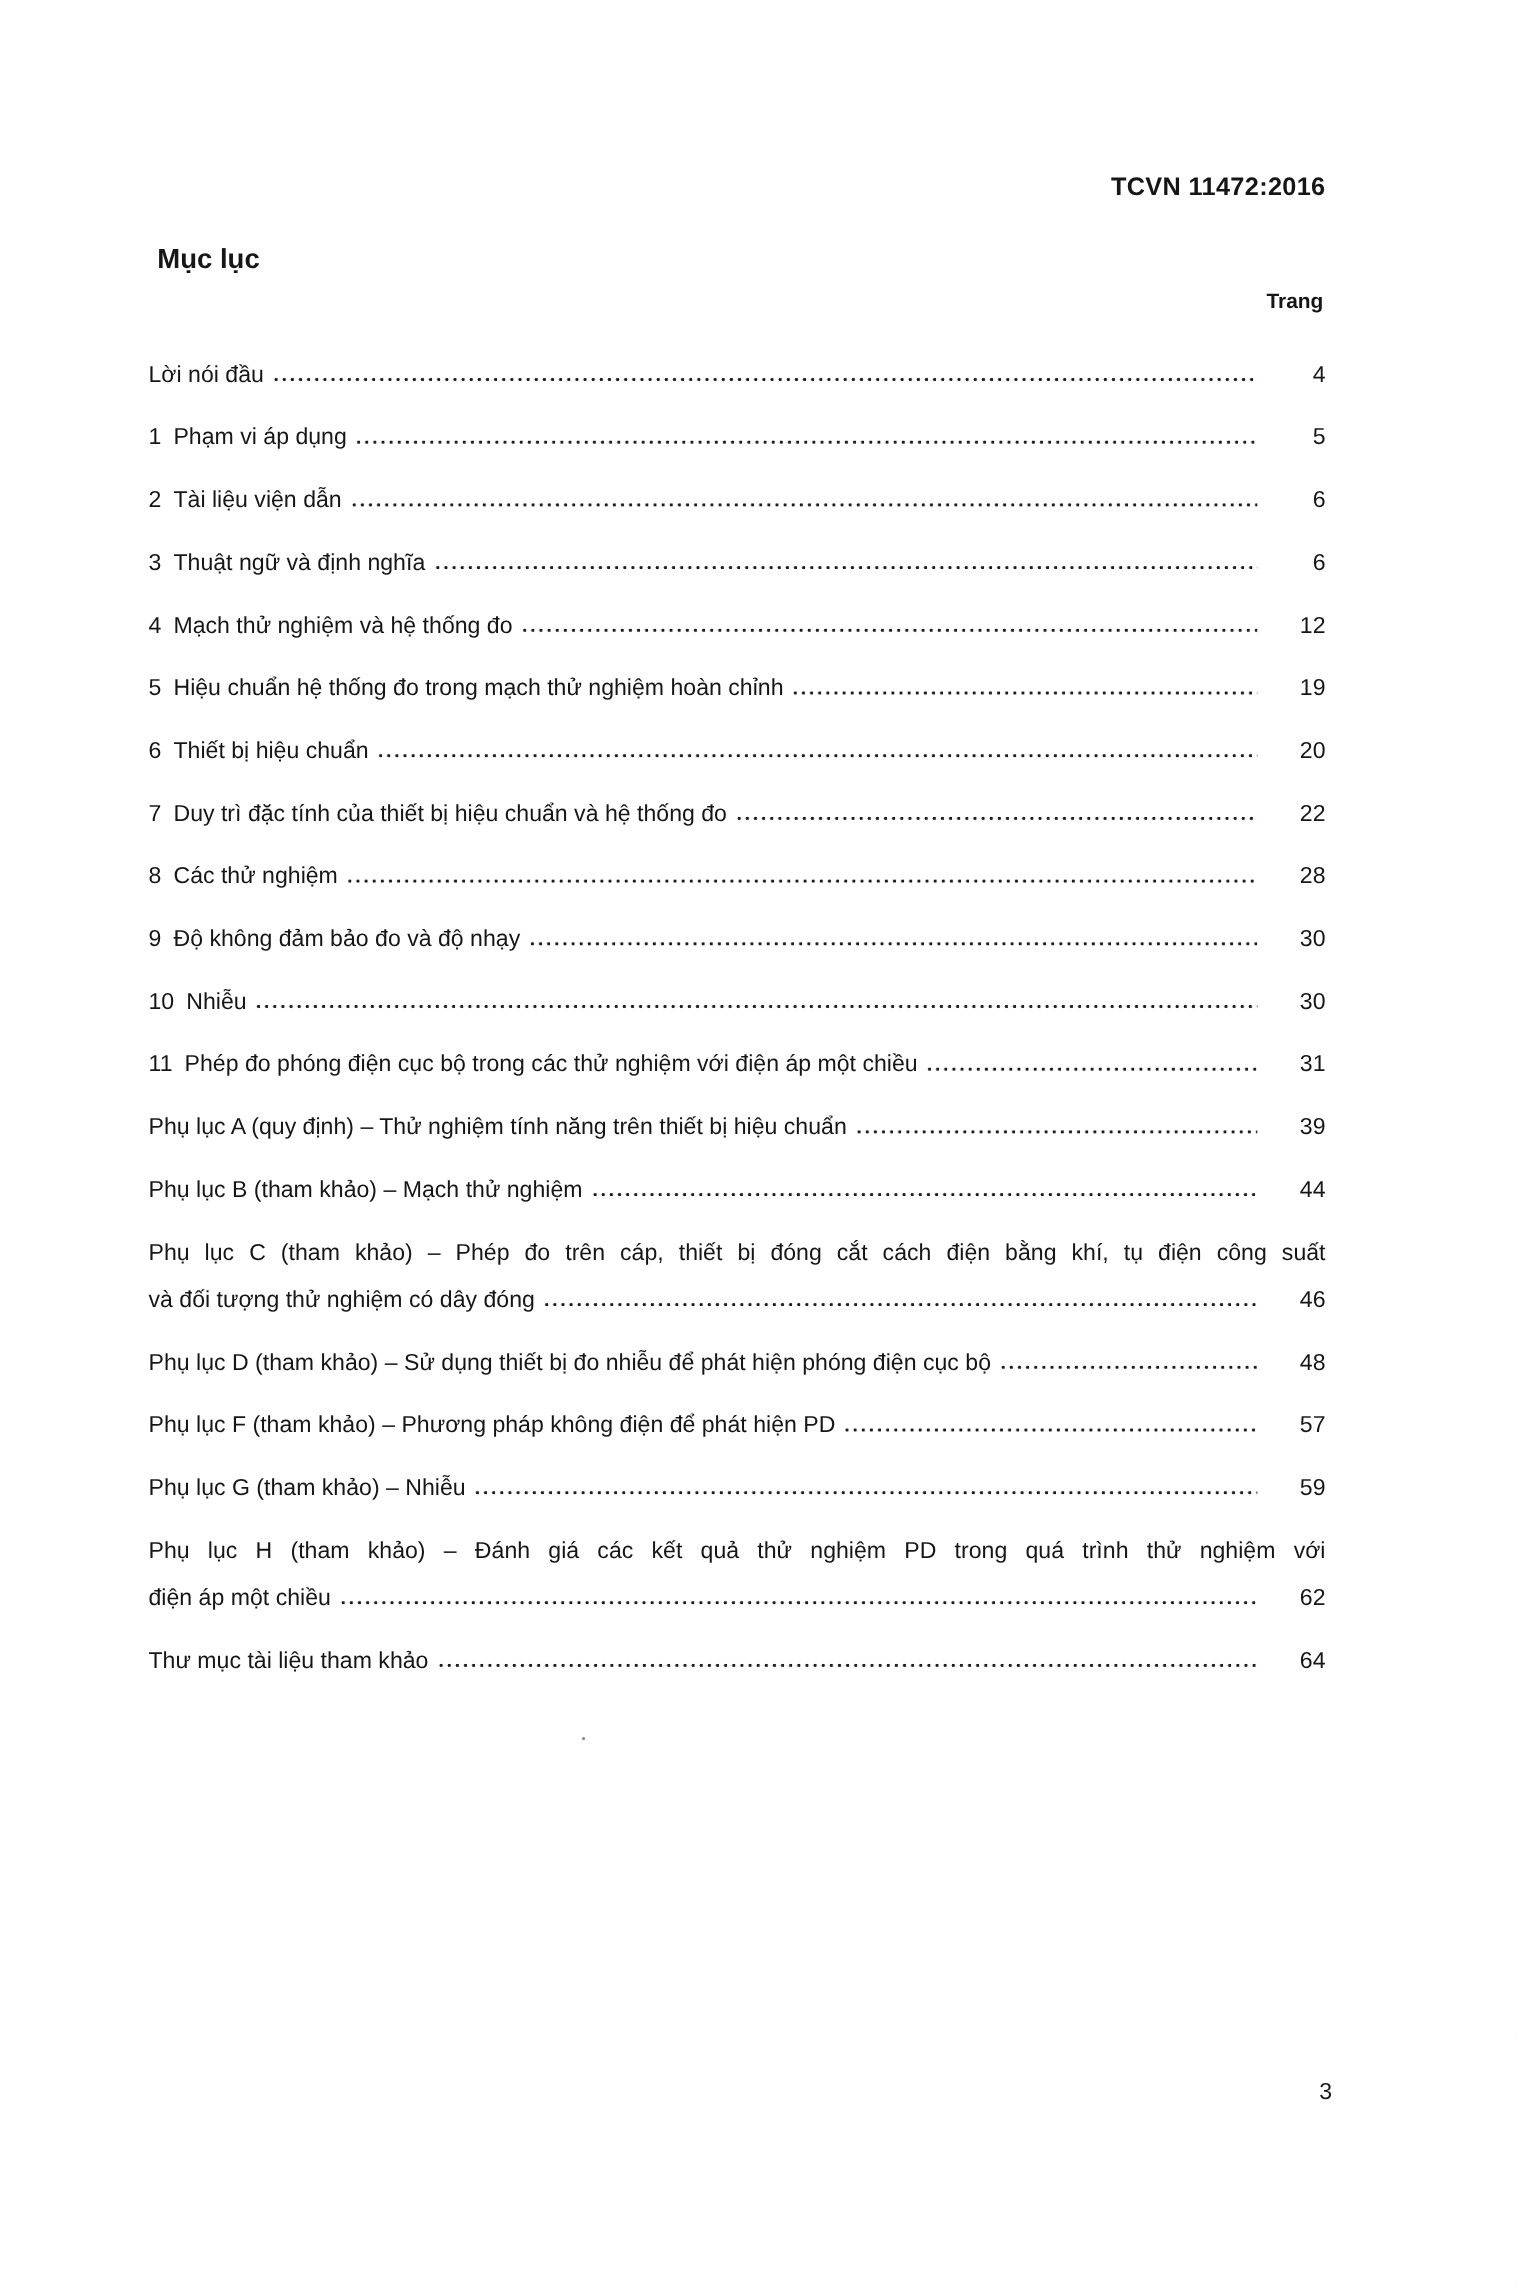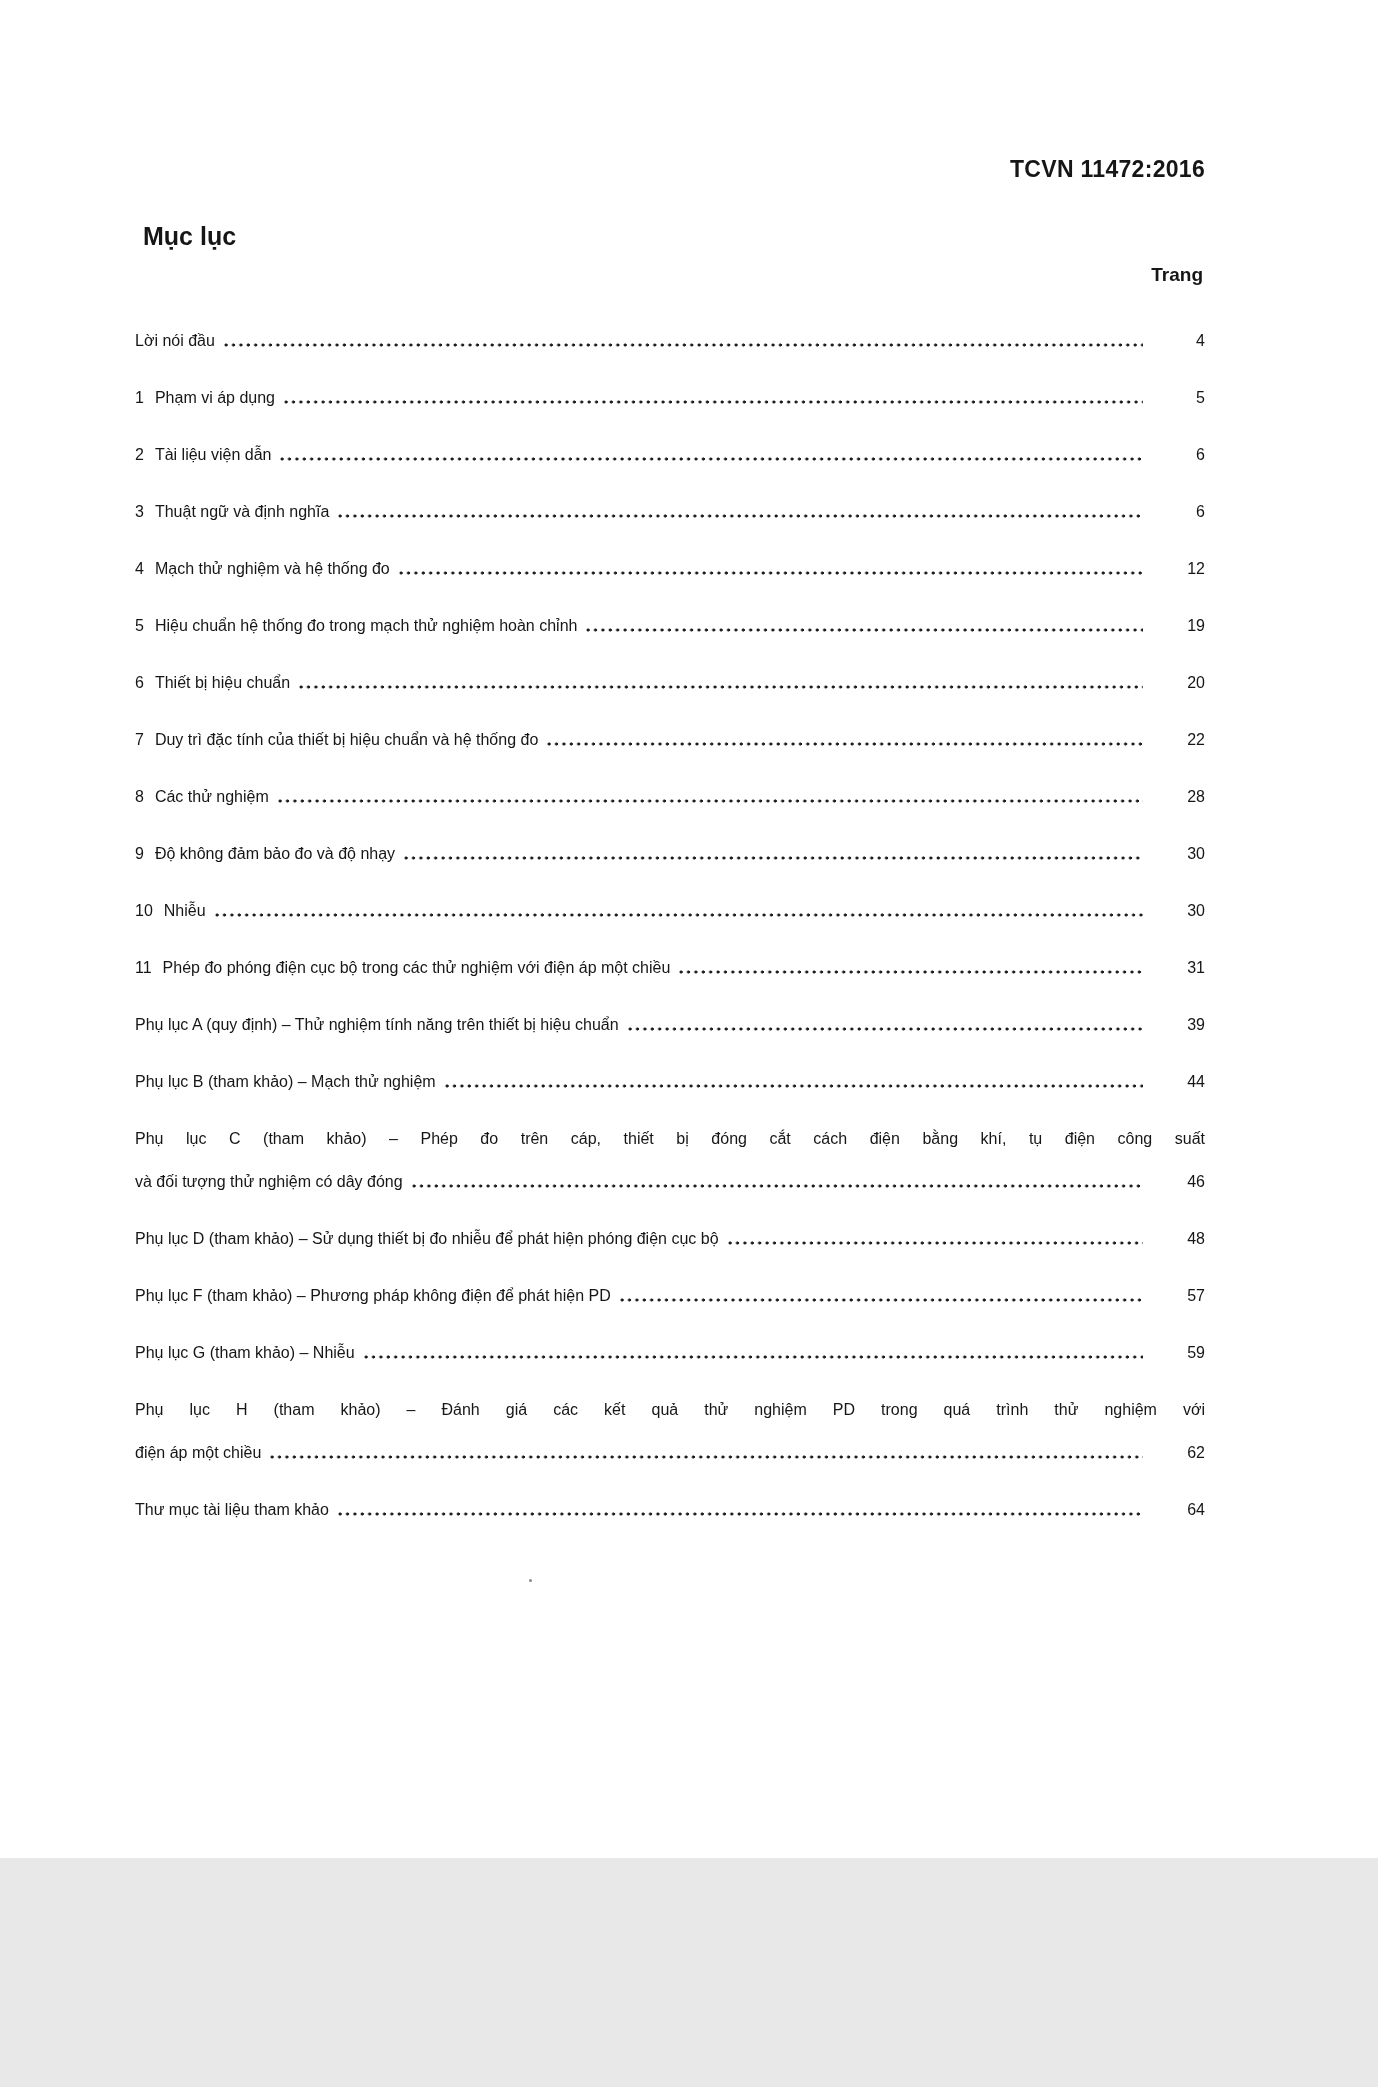--- a/index.html
+++ b/index.html
@@ -4,21 +4,21 @@
 <style>
   html,body{margin:0;padding:0;}
   body{
     background:#e8e8e8;
     font-family:"Liberation Sans","DejaVu Sans",sans-serif;
     color:#161616;
   }
   .page{
     position:relative;
     width:1378px;
-    height:1858px;
+    height:2087px;
     background:#ffffff;
     overflow:hidden;
     margin:0 auto;
   }
   .doc-code{
     position:absolute;
     top:156px;
     right:173px;
     font-size:23px;
     font-weight:bold;
@@ -43,21 +43,21 @@
     position:absolute;
     top:327px;
     left:135px;
     right:173px;
   }
   .t-row{
     display:flex;
     align-items:baseline;
     min-height:27px;
     line-height:27px;
-    font-size:16px;
+    font-size:21px;
     margin-bottom:30px;
   }
   .t-row.multi{
     display:block;
   }
   .t-row .line1{
     line-height:27px;
     text-align:justify;
     text-align-last:justify;
   }

